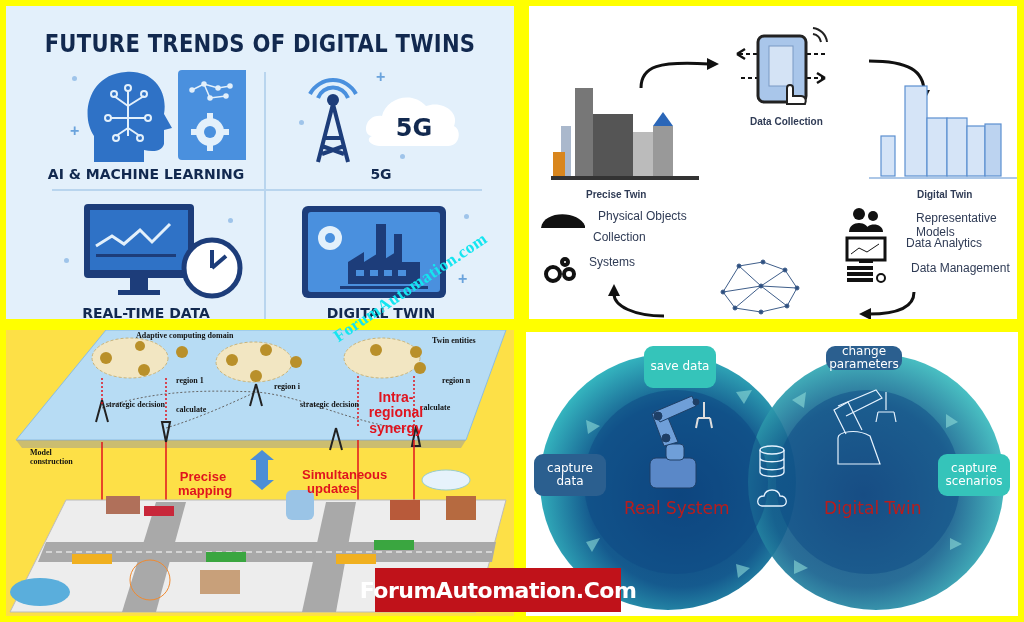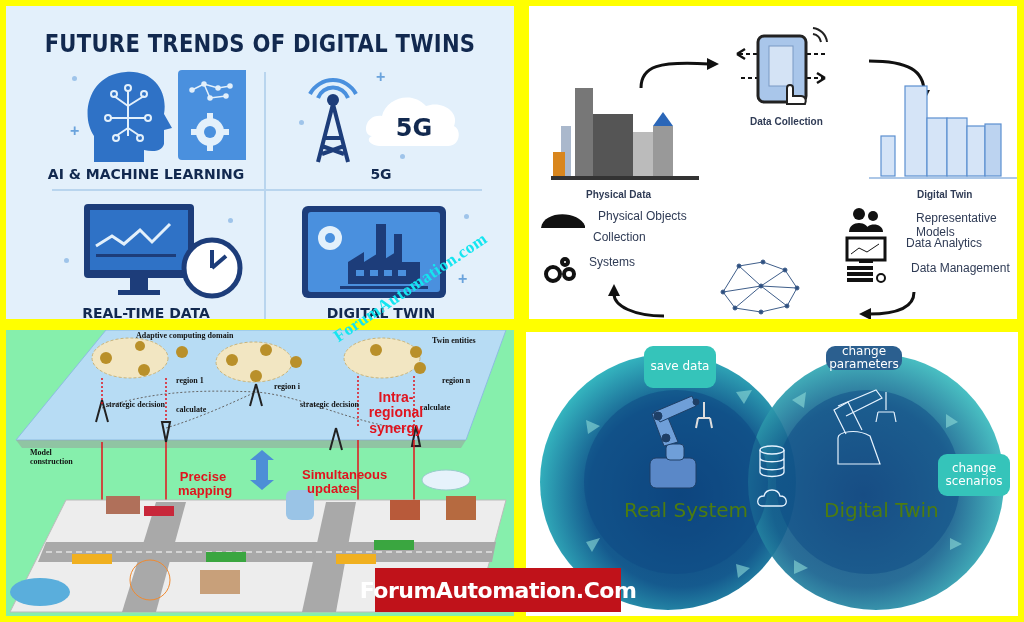--- a/index.html
+++ b/index.html
@@ -11,29 +11,29 @@
   #q1 .vline { position: absolute; left: 258px; top: 66px; width: 2px; height: 248px; background: #b9d5ee; }
   #q1 .hline { position: absolute; left: 46px; top: 183px; width: 430px; height: 2px; background: #b9d5ee; }
   .q1label { position: absolute; font-weight: bold; font-size: 14px; color: #12294f; font-family: "DejaVu Sans", sans-serif; text-align: center; }
   .plus { position: absolute; color: #6aa3dc; font-weight: bold; font-size: 16px; }
   .dot { position: absolute; width: 5px; height: 5px; border-radius: 50%; background: #9fc4ea; }
   
   #q2 { left: 529px; top: 6px; width: 488px; height: 313px; background: #ffffff; }
   .q2text { position: absolute; font-size: 12px; color: #2f3b55; }
   .q2bold { position: absolute; font-size: 10px; font-weight: bold; color: #2f3b55; }
   
-  #q3 { left: 6px; top: 330px; width: 508px; height: 286px; background: #86efac; }
+  #q3 { left: 6px; top: 330px; width: 508px; height: 286px; background: #fde047; }
   .q3t { position: absolute; font-family: "Liberation Serif", serif; font-weight: bold; font-size: 8px; color: #111; }
   .q3red { position: absolute; font-weight: bold; font-size: 13px; color: #e0141e; text-align: center; line-height: 1.1; }
   
   #q4 { left: 526px; top: 332px; width: 492px; height: 284px; background: #ffffff; }
   .pill { position: absolute; border-radius: 9px; color: #ffffff; font-size: 12px; text-align: center; display: flex; align-items: center; justify-content: center; line-height: 1.1; font-family: "DejaVu Sans", sans-serif; }
   .pill.teal { background: #35c4ba; }
   .pill.navy { background: #2b5f8f; }
-  .bigtxt { position: absolute; color: #4d7c0f; font-size: 20px; font-family: "DejaVu Sans", sans-serif; }
+  .bigtxt { position: absolute; color: #b91c1c; font-size: 17px; font-family: "DejaVu Sans", sans-serif; }
   
   #wm-diag { position: absolute; left: 330px; top: 330px; transform: rotate(-34deg); transform-origin: left top; color: #14e5f0; font-family: "Liberation Serif", serif; font-weight: bold; font-size: 17px; letter-spacing: 0.5px; z-index: 10; }
   #wm-banner { position: absolute; left: 375px; top: 568px; width: 246px; height: 44px; background: #c0121a; color: #ffffff; font-weight: bold; font-size: 22px; display: flex; align-items: center; justify-content: center; z-index: 11; font-family: "DejaVu Sans", sans-serif; letter-spacing: -0.5px; }
 </style>
 </head>
 <body>
 
 <div id="q1" class="panel">
   <div class="title">FUTURE TRENDS OF DIGITAL TWINS</div>
   <div class="vline"></div>
@@ -196,21 +196,21 @@
         <circle cx="234" cy="256" r="2"></circle>
         <circle cx="256" cy="264" r="2"></circle>
         <circle cx="268" cy="282" r="2"></circle>
         <circle cx="258" cy="300" r="2"></circle>
         <circle cx="232" cy="306" r="2"></circle>
         <circle cx="206" cy="302" r="2"></circle>
         <circle cx="232" cy="280" r="2"></circle>
     </g>
   </svg>
   <div class="q2bold" style="left:221px;top:110px">Data Collection</div>
-  <div class="q2bold" style="left:57px;top:183px">Physical Data</div>
+  <div class="q2bold" style="left:57px;top:183px">Precise Twin</div>
   <div class="q2text" style="left:69px;top:203px">Physical Objects</div>
   <div class="q2text" style="left:64px;top:224px">Collection</div>
   <div class="q2text" style="left:60px;top:249px">Systems</div>
   <div class="q2bold" style="left:388px;top:183px">Digital Twin</div>
   <div class="q2text" style="left:387px;top:205px">Representative Models</div>
   <div class="q2text" style="left:377px;top:230px">Data Analytics</div>
   <div class="q2text" style="left:382px;top:255px">Data Management</div>
   <div class="q2text" style="left:155px;top:311px;color:#9aa">Information and Decision</div>
 </div>
 
@@ -346,17 +346,18 @@
       <ellipse cx="246" cy="118" rx="12" ry="4"></ellipse>
         <path d="M234 118 L234 140 C234 146 258 146 258 140 L258 118 M234 126 C234 131 258 131 258 126 M234 134 C234 139 258 139 258 134"></path>
     </g>
     <path d="M236 174 C230 174 230 164 238 164 C240 156 252 156 254 164 C262 164 262 174 256 174 Z" fill="none" stroke="#e6f3ff" stroke-width="1.3"></path>
   </svg>
   <div class="bigtxt" style="left:98px;top:166px">Real System</div>
   <div class="bigtxt" style="left:298px;top:166px">Digital Twin</div>
 
   <div class="pill teal" style="left:118px;top:14px;width:72px;height:42px">save data</div>
   <div class="pill navy" style="left:300px;top:14px;width:76px;height:24px">change parameters</div>
-  <div class="pill teal" style="left:412px;top:122px;width:72px;height:42px">change scenarios</div>
+  <div class="pill navy" style="left:8px;top:122px;width:72px;height:42px">capture data</div>
+  <div class="pill teal" style="left:412px;top:122px;width:72px;height:42px">capture scenarios</div>
 </div>
 
 <div id="wm-diag">ForumAutomation.com</div>
 <div id="wm-banner">ForumAutomation.Com</div>
 
 </body></html>

